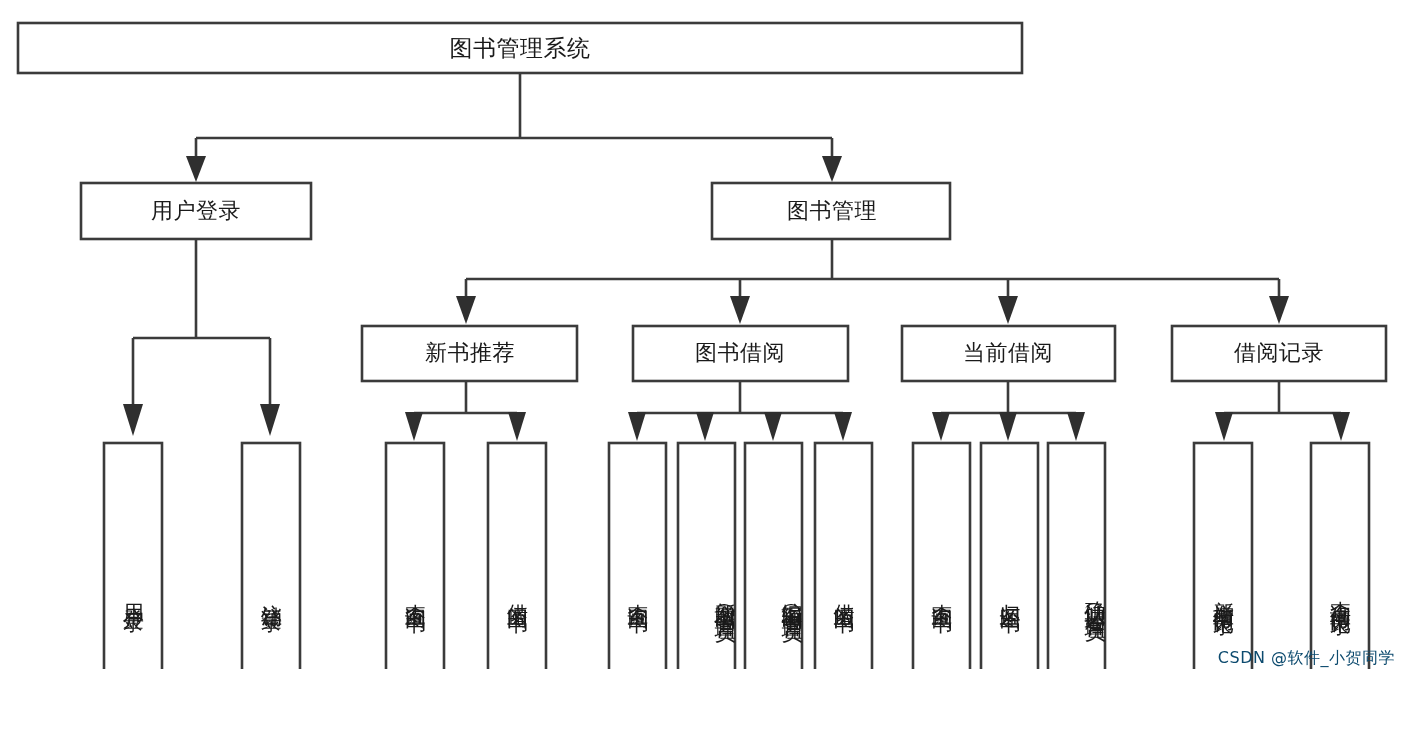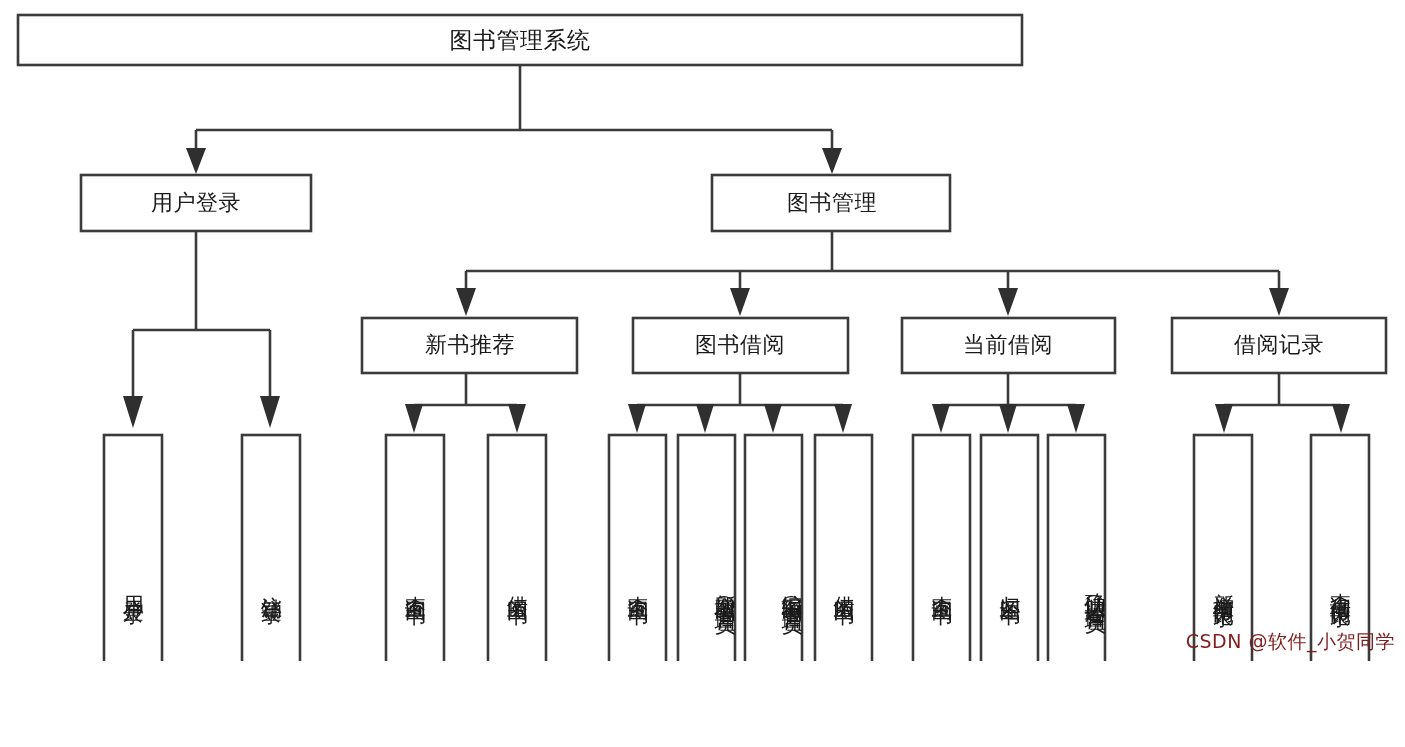--- a/index.html
+++ b/index.html
@@ -10,20 +10,21 @@
   }
   body {
     font-family: "DejaVu Sans", "Liberation Sans", sans-serif;
   }
   #canvas {
     position: relative;
     width: 1405px;
     height: 661px;
     background: #ffffff;
     overflow: hidden;
+    margin-top: 8px;
   }
   svg#diagram {
     position: absolute;
     left: 0;
     top: 0;
     width: 1405px;
     height: 747px;
   }
   .node-box {
     fill: #ffffff;
@@ -64,24 +65,24 @@
     display: flex;
     align-items: center;
     justify-content: center;
     white-space: nowrap;
     pointer-events: none;
     user-select: none;
   }
   .watermark {
     position: absolute;
     right: 10px;
-    bottom: 6px;
-    font-family: "DejaVu Sans", "Liberation Sans", sans-serif;
-    font-size: 19px;
-    color: #7f1d1d;
+    bottom: 0;
+    font-family: "DejaVu Sans", "Liberation Sans", sans-serif;
+    font-size: 16px;
+    color: #0c4a6e;
     letter-spacing: 0.5px;
     white-space: nowrap;
   }
 </style>
 </head>
 <body>
 
 <div id="canvas">
 
   <svg id="diagram" viewBox="0 0 1405 747">

